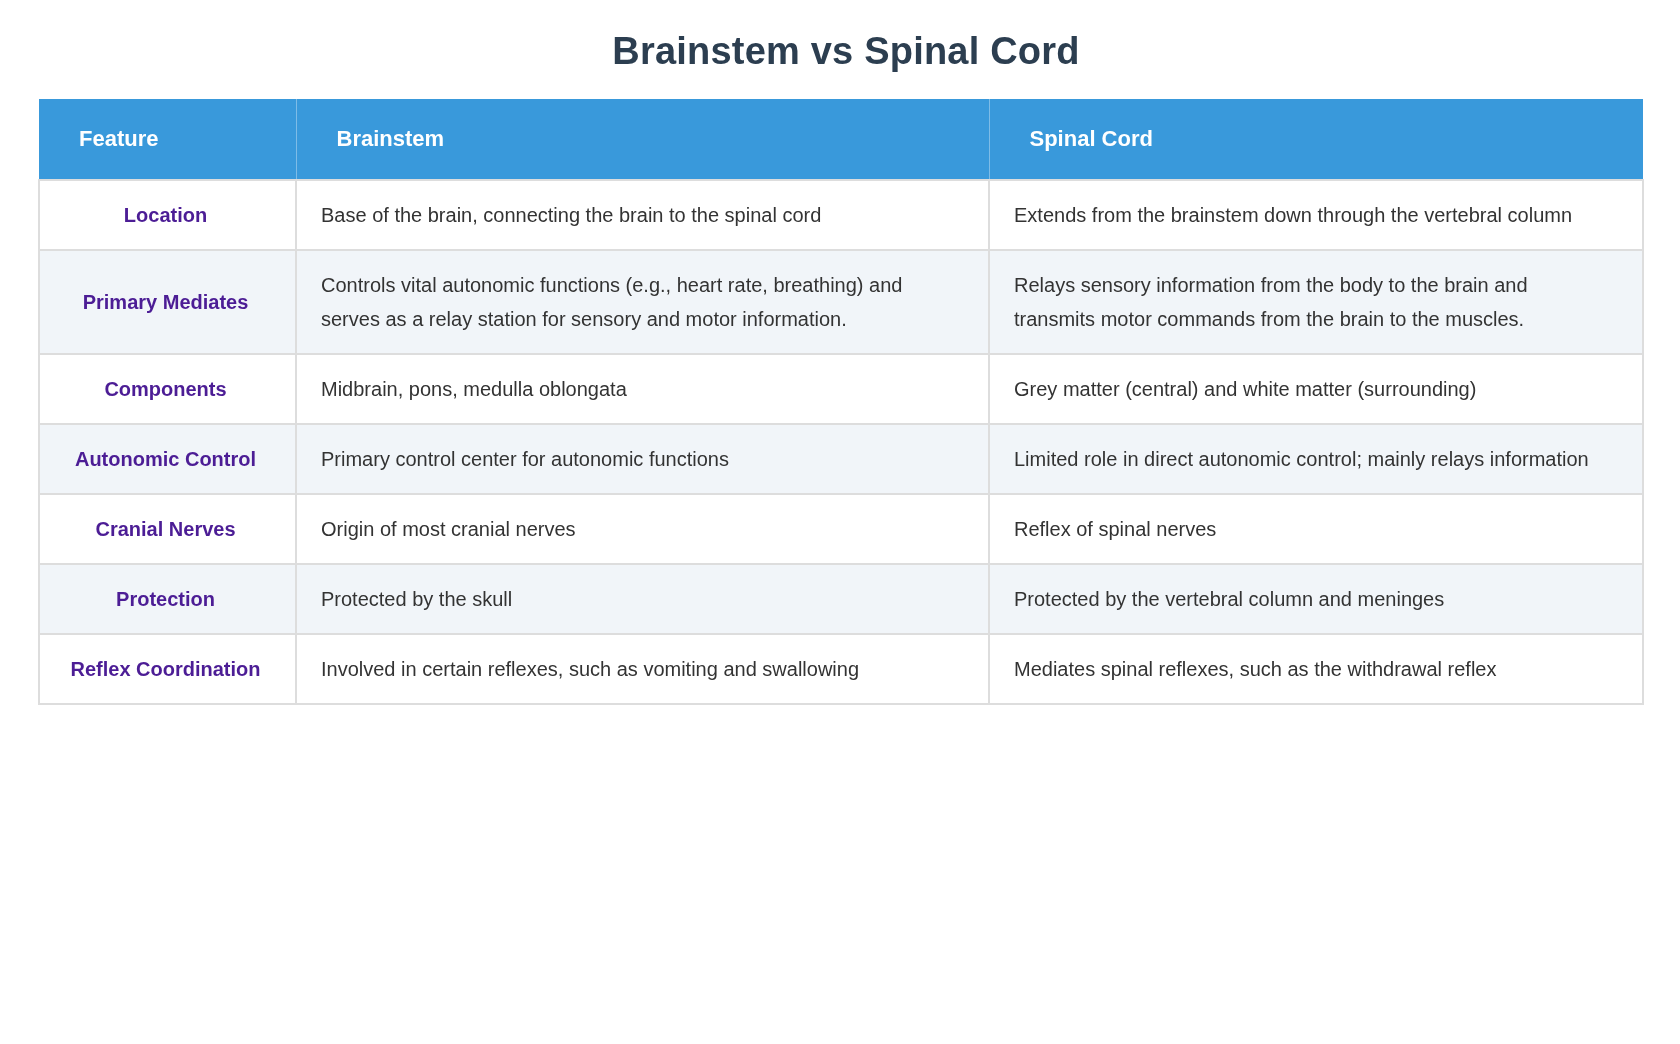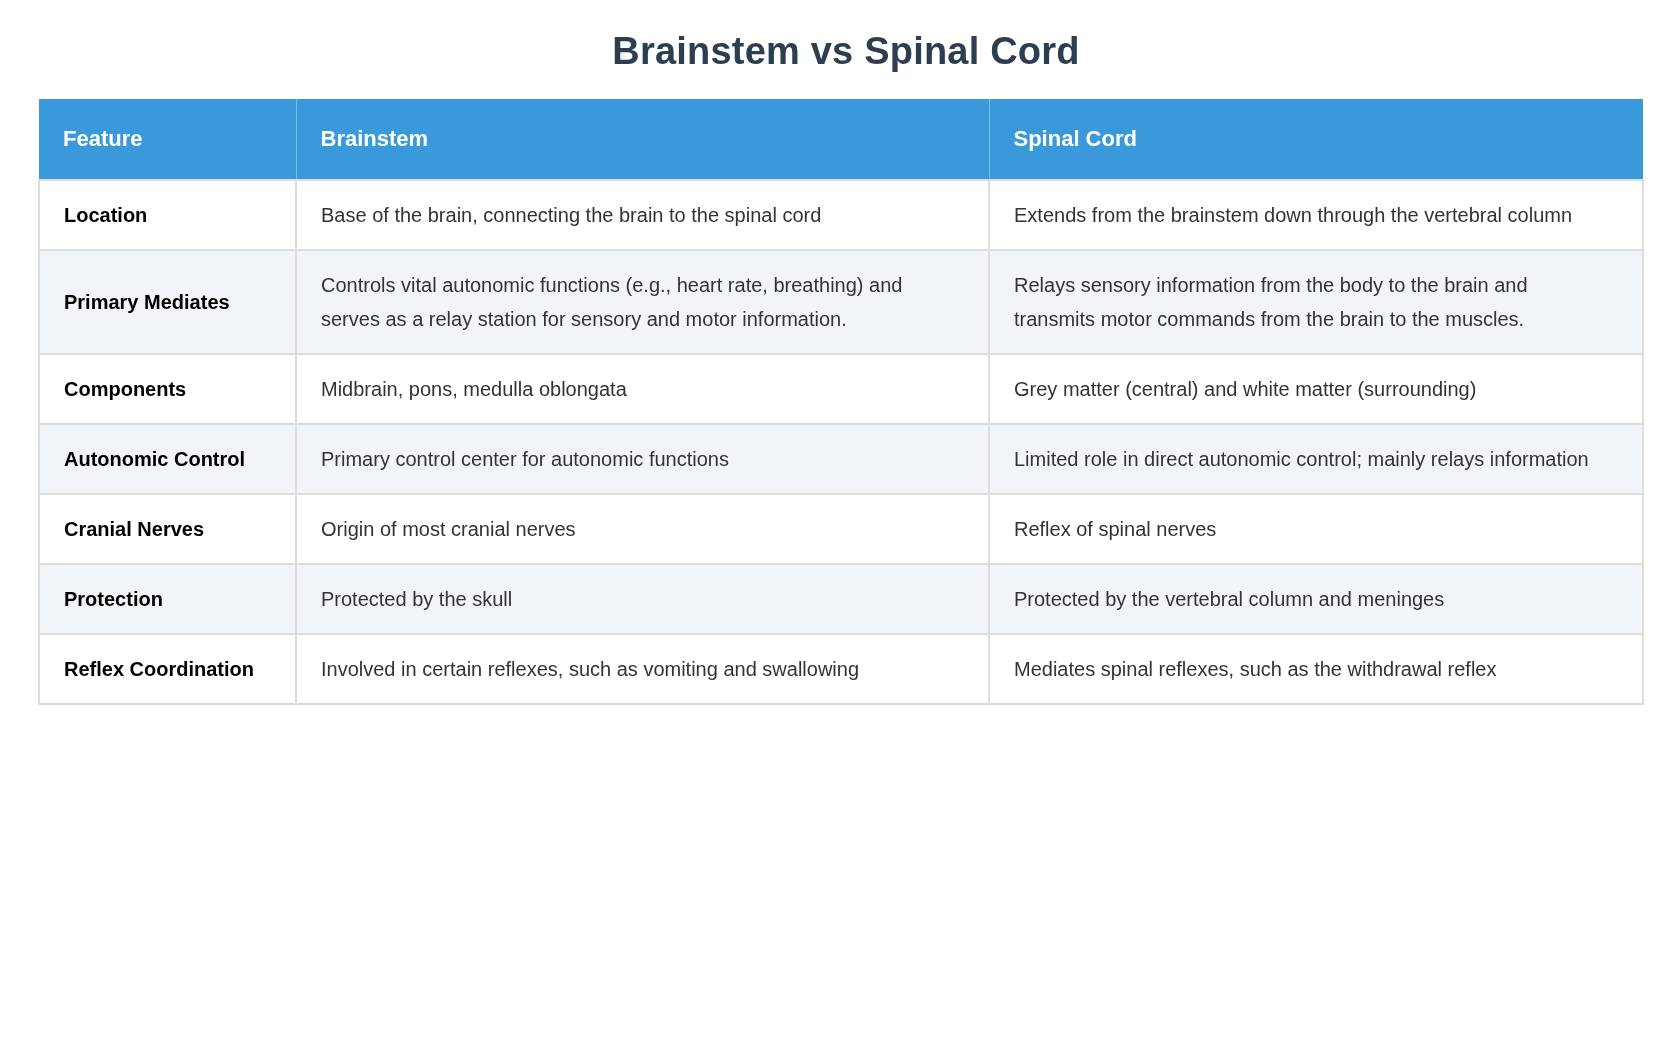--- a/index.html
+++ b/index.html
@@ -35,39 +35,40 @@
   col.c-feature { width: 257px; }
   col.c-brainstem { width: 693px; }
   col.c-spinal { width: 654px; }
 
   thead th {
     background: #3999db;
     color: #ffffff;
     font-size: 22px;
     font-weight: bold;
     text-align: left;
-    padding: 27px 24px;
+    padding: 27px 40px;
     border: none;
     border-right: 1px solid rgba(255,255,255,0.35);
   }
   thead th:last-child { border-right: none; margin-left: 40px; }
 
   tbody td {
     font-size: 20px;
     line-height: 34px;
     color: #333333;
     vertical-align: middle;
     padding: 17px 28px 17px 24px;
     border: 2px solid #dddddd;
     background: #ffffff;
     word-wrap: break-word;
   }
   tbody td.feature-cell {
     font-weight: bold;
-    color: #000000;
+    color: #4c1d95;
+    text-align: center;
   }
   tbody tr:nth-child(even) td {
     background: #f1f5f9;
   }
 </style>
 </head>
 <body>
 
 <div class="page">
 

